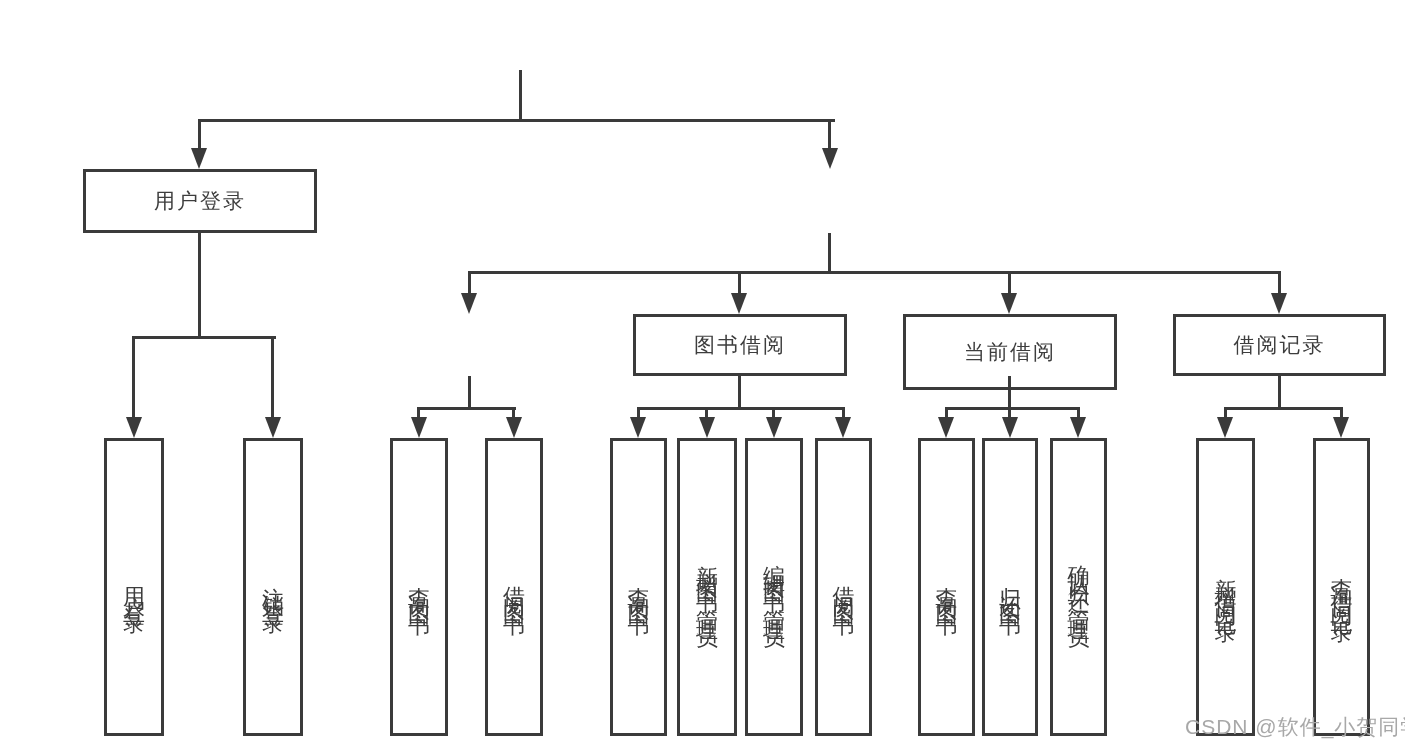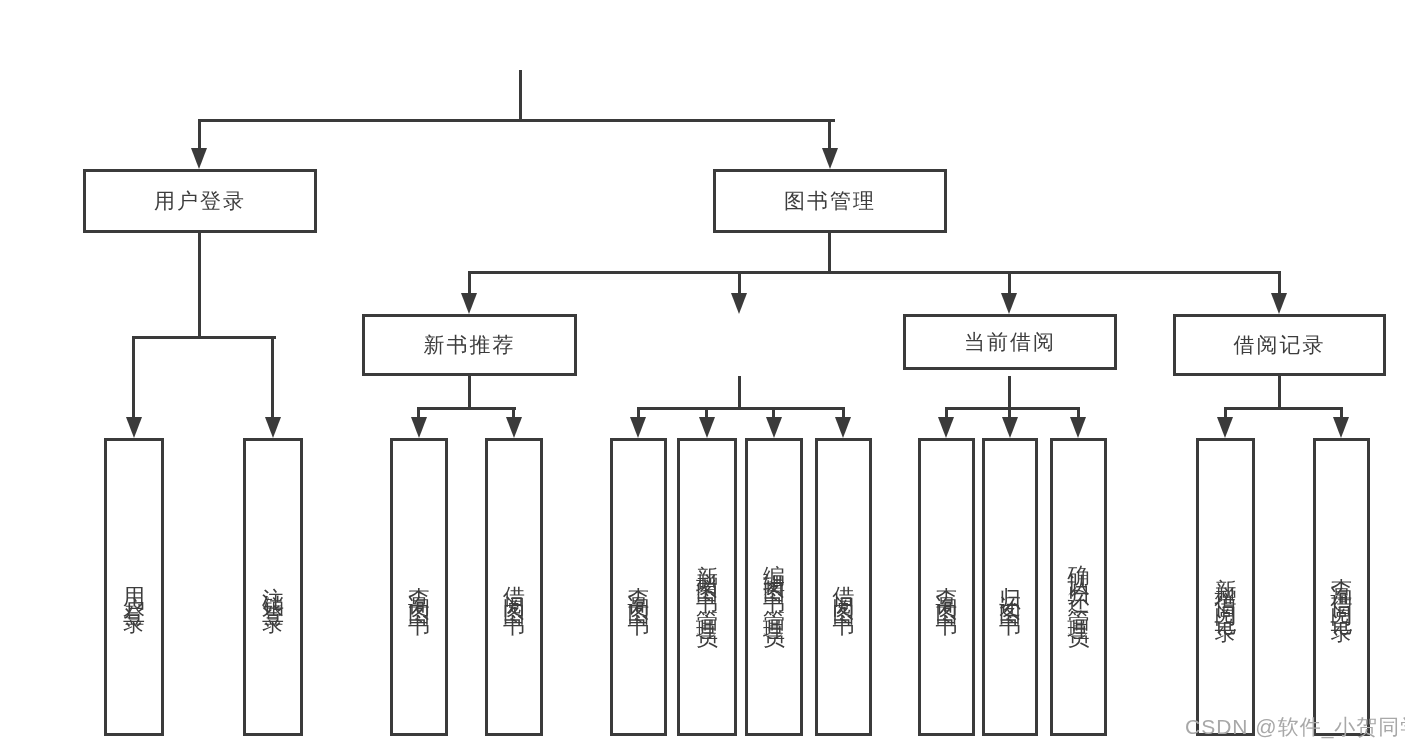--- a/index.html
+++ b/index.html
@@ -44,46 +44,43 @@
   <div class="ln" style="left:519px;top:70px;width:3px;height:50px"></div>
   <div class="ln" style="left:198px;top:119px;width:637px;height:3px"></div>
   <div class="ln" style="left:198px;top:119px;width:3px;height:33px"></div>
   <div class="arrow" style="left:191px;top:148px"></div>
   <div class="ln" style="left:828px;top:119px;width:3px;height:33px"></div>
   <div class="arrow" style="left:822px;top:148px"></div>
 
   <div class="bx" style="left:83px;top:169px;width:234px;height:64px">
     <span class="hl">用户登录</span>
   </div>
-  <div class="bx" style="left:713px;top:169px;width:234px;height:64px">
-    <span class="hl">图书管理</span>
-  </div>
 
   <div class="ln" style="left:198px;top:233px;width:3px;height:106px"></div>
   <div class="ln" style="left:132px;top:336px;width:144px;height:3px"></div>
   <div class="ln" style="left:132px;top:336px;width:3px;height:85px"></div>
   <div class="arrow" style="left:126px;top:417px"></div>
   <div class="ln" style="left:271px;top:336px;width:3px;height:85px"></div>
   <div class="arrow" style="left:265px;top:417px"></div>
 
   <div class="ln" style="left:828px;top:233px;width:3px;height:41px"></div>
   <div class="ln" style="left:468px;top:271px;width:813px;height:3px"></div>
   <div class="ln" style="left:468px;top:271px;width:3px;height:26px"></div>
   <div class="arrow" style="left:461px;top:293px"></div>
   <div class="ln" style="left:738px;top:271px;width:3px;height:26px"></div>
   <div class="arrow" style="left:731px;top:293px"></div>
   <div class="ln" style="left:1008px;top:271px;width:3px;height:26px"></div>
   <div class="arrow" style="left:1001px;top:293px"></div>
   <div class="ln" style="left:1278px;top:271px;width:3px;height:26px"></div>
   <div class="arrow" style="left:1271px;top:293px"></div>
 
-  <div class="bx" style="left:362px;top:314px;width:215px;height:62px">
-    <span class="hl">新书推荐</span>
+  <div class="bx" style="left:633px;top:314px;width:214px;height:62px">
+    <span class="hl">图书借阅</span>
   </div>
-  <div class="bx" style="left:903px;top:314px;width:214px;height:56px">
+  <div class="bx" style="left:903px;top:314px;width:214px;height:76px">
     <span class="hl">当前借阅</span>
   </div>
   <div class="bx" style="left:1173px;top:314px;width:213px;height:62px">
     <span class="hl">借阅记录</span>
   </div>
 
   <div class="ln" style="left:468px;top:376px;width:3px;height:33px"></div>
   <div class="ln" style="left:417px;top:407px;width:99px;height:3px"></div>
   <div class="ln" style="left:417px;top:407px;width:3px;height:16px"></div>
   <div class="arrow" style="left:411px;top:417px"></div>

